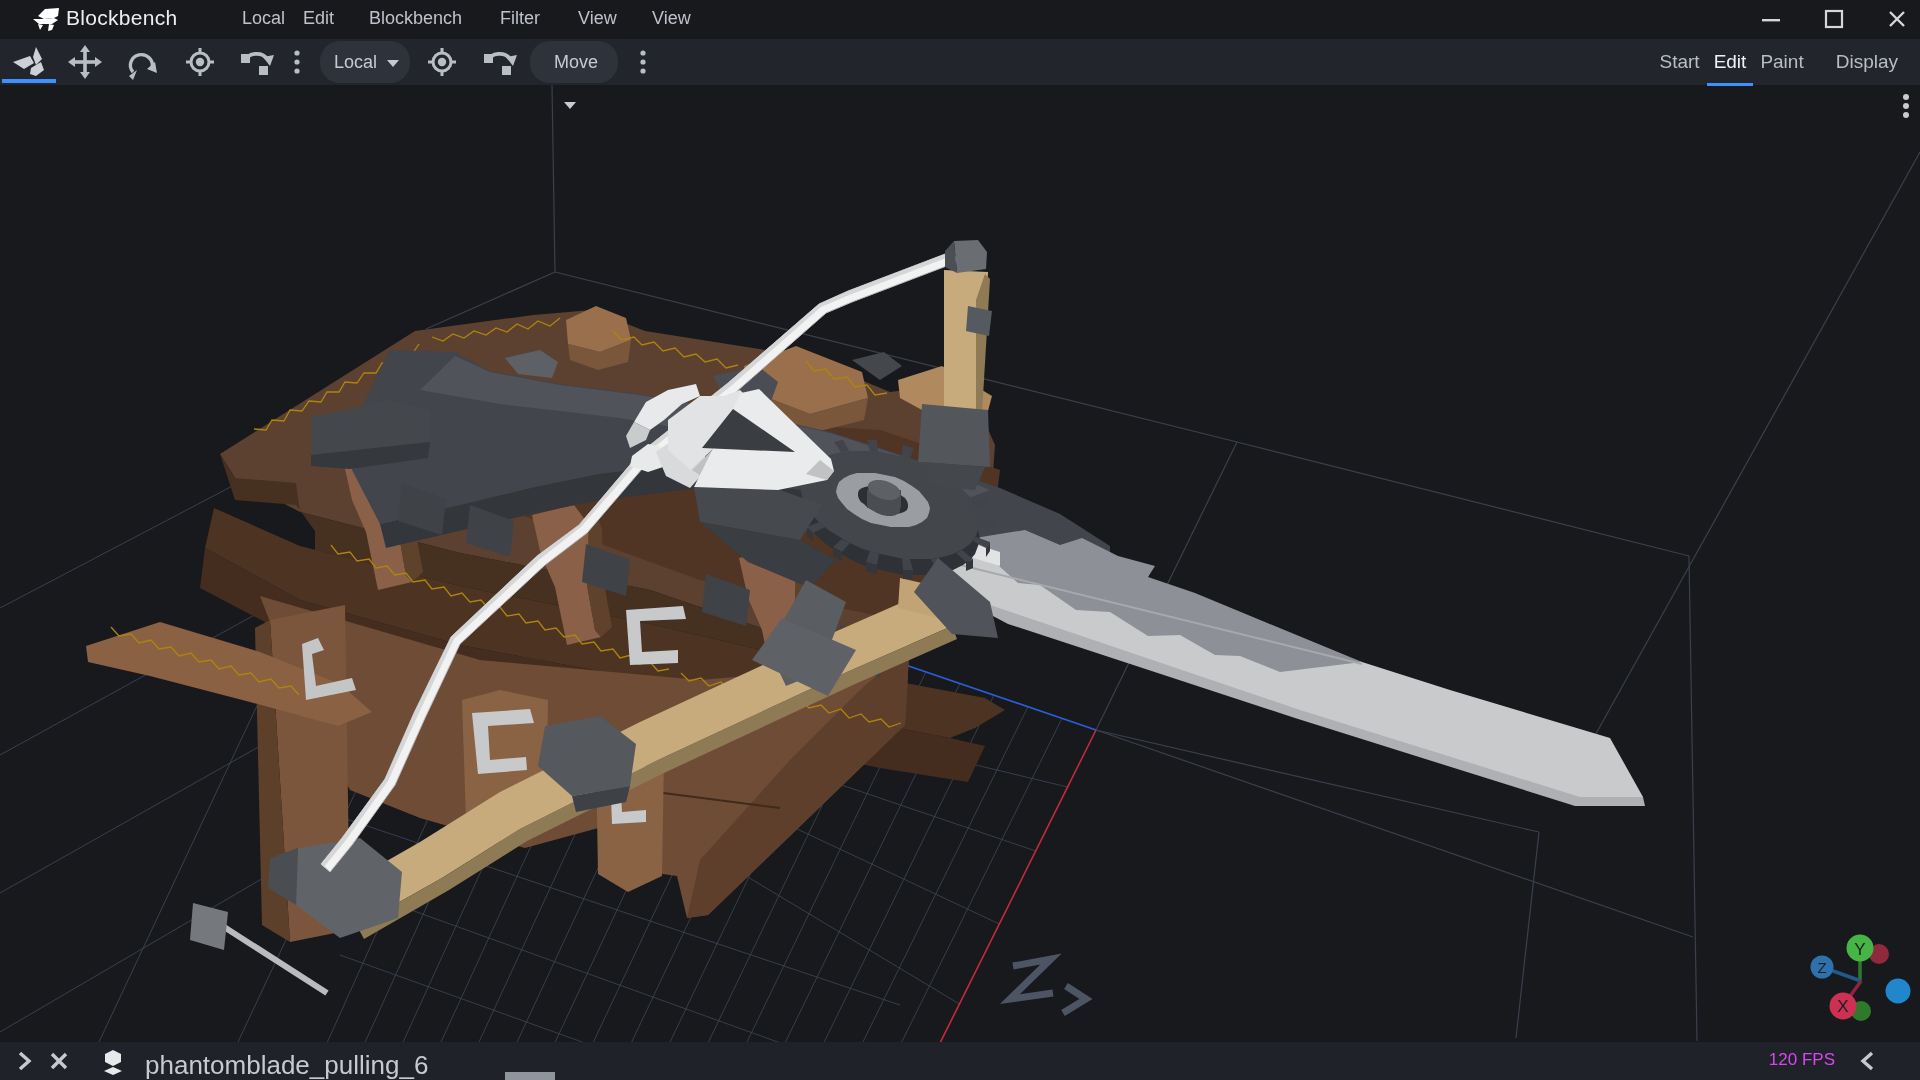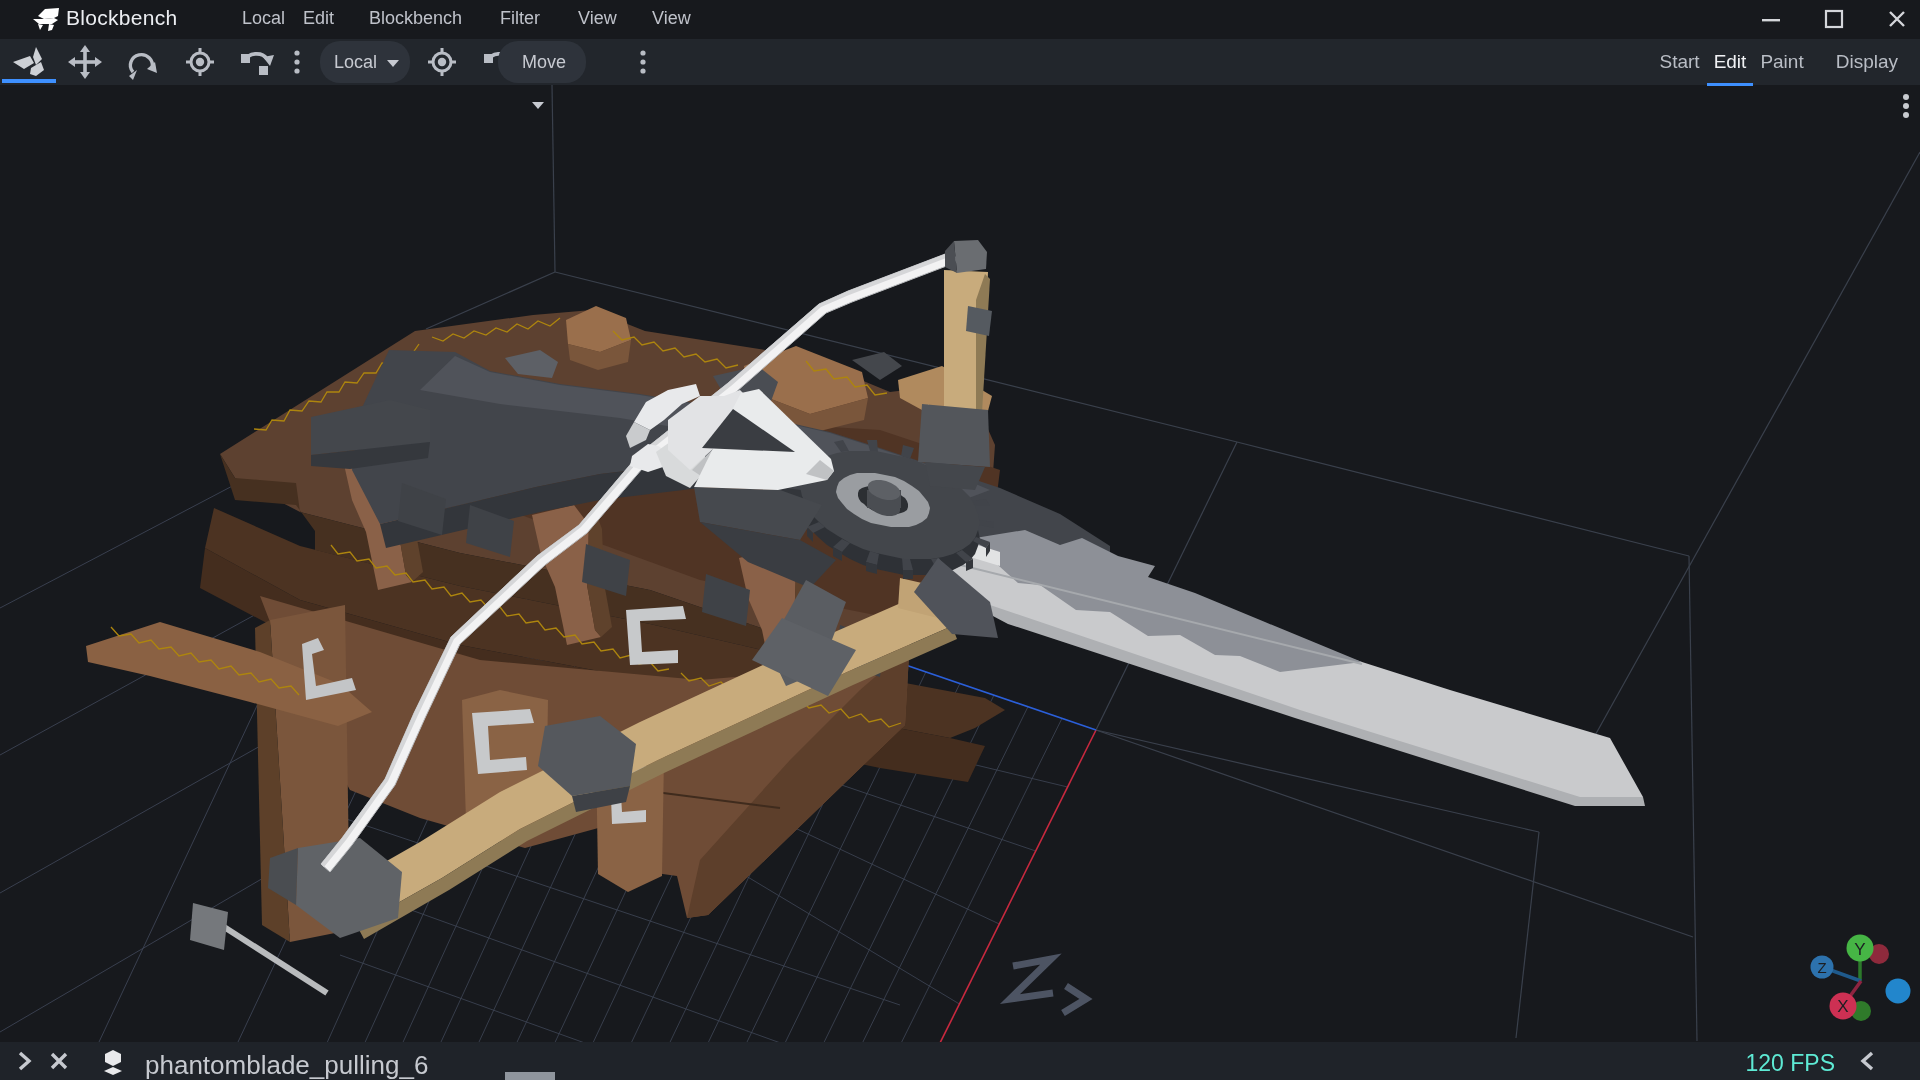--- a/index.html
+++ b/index.html
@@ -15,21 +15,21 @@
      line-height:42px; padding-left:14px;border-radius:20px; }
   .caret { display:inline-block; width:0; height:0; border-left:6px solid transparent;
      border-right:6px solid transparent; border-top:7px solid #c7cad1; margin-left:10px; vertical-align:middle;}
   .tabs { position:absolute; top:2px; right:15px; height:44px; font-size:19px; color:#b9bdc5; }
   .tabs span { display:inline-block; padding:0 7px; line-height:42px; }
   .tab-active { color:#f0f1f4; border-bottom:3px solid #3e90ff; }
   .tab-disp { margin-left:18px !important; }
   .viewport { position:absolute; left:0; top:85px; width:1920px; height:957px; background:#17191d; }
   .statusbar { position:absolute; left:0; top:1042px; width:1920px; height:38px; background:#1f2329; }
   .sb-name { position:absolute; left:145px; top:8px; font-size:26px; color:#c6c9cf; }
-  .sb-fps { position:absolute; right:85px; top:8px; font-size:23px; color:#5eead4; }
+  .sb-fps { position:absolute; right:85px; top:8px; font-size:17px; color:#d946ef; }
   svg { display:block; }
 </style>
 </head>
 <body>
 <div class="viewport">
 
 <svg width="1920" height="957" viewBox="0 85 1920 957">
 <line x1="1062.0" y1="718.3" x2="901.7" y2="1042.0" stroke="#3d4454" stroke-width="1" stroke-opacity="0.85"></line>
 <line x1="1028.0" y1="706.7" x2="862.9" y2="1042.0" stroke="#3d4454" stroke-width="1" stroke-opacity="0.85"></line>
 <line x1="994.0" y1="695.0" x2="824.2" y2="1042.0" stroke="#3d4454" stroke-width="1" stroke-opacity="0.85"></line>
@@ -294,21 +294,21 @@
     <rect x="484" y="15" width="9" height="9" fill="#b9bdc5"></rect>
     <rect x="502" y="27" width="9" height="9" fill="#b9bdc5"></rect>
 
     <g fill="#b9bdc5">
       <circle cx="643" cy="14" r="2.6"></circle>
         <circle cx="643" cy="23" r="2.6"></circle>
         <circle cx="643" cy="32" r="2.6"></circle>
     </g>
   </svg>
   <div class="drop" style="left:320px; width:90px;">Local<span class="caret"></span></div>
-  <div class="drop" style="left:498px; width:88px;padding-left:24px;">Move<span class="caret"></span></div>
+  <div class="drop" style="left:530px; width:88px;padding-left:24px;">Move<span class="caret"></span></div>
   <div class="tabs">
     <span>Start</span><span class="tab-active">Edit</span><span>Paint</span><span class="tab-disp">Display</span>
   </div>
 </div>
 
 <div class="statusbar">
   <svg width="140" height="38" style="position:absolute;left:0;top:0;">
     <path d="M20 11 L29 19 L20 27" stroke="#c6c9cf" stroke-width="3.4" fill="none"></path>
     <path d="M52 12 L66 26 M66 12 L52 26" stroke="#c6c9cf" stroke-width="3.4" fill="none"></path>
     <path d="M113 8 L121 12 L121 20 L113 24 L105 20 L105 12 Z" fill="#e8e9eb"></path>

